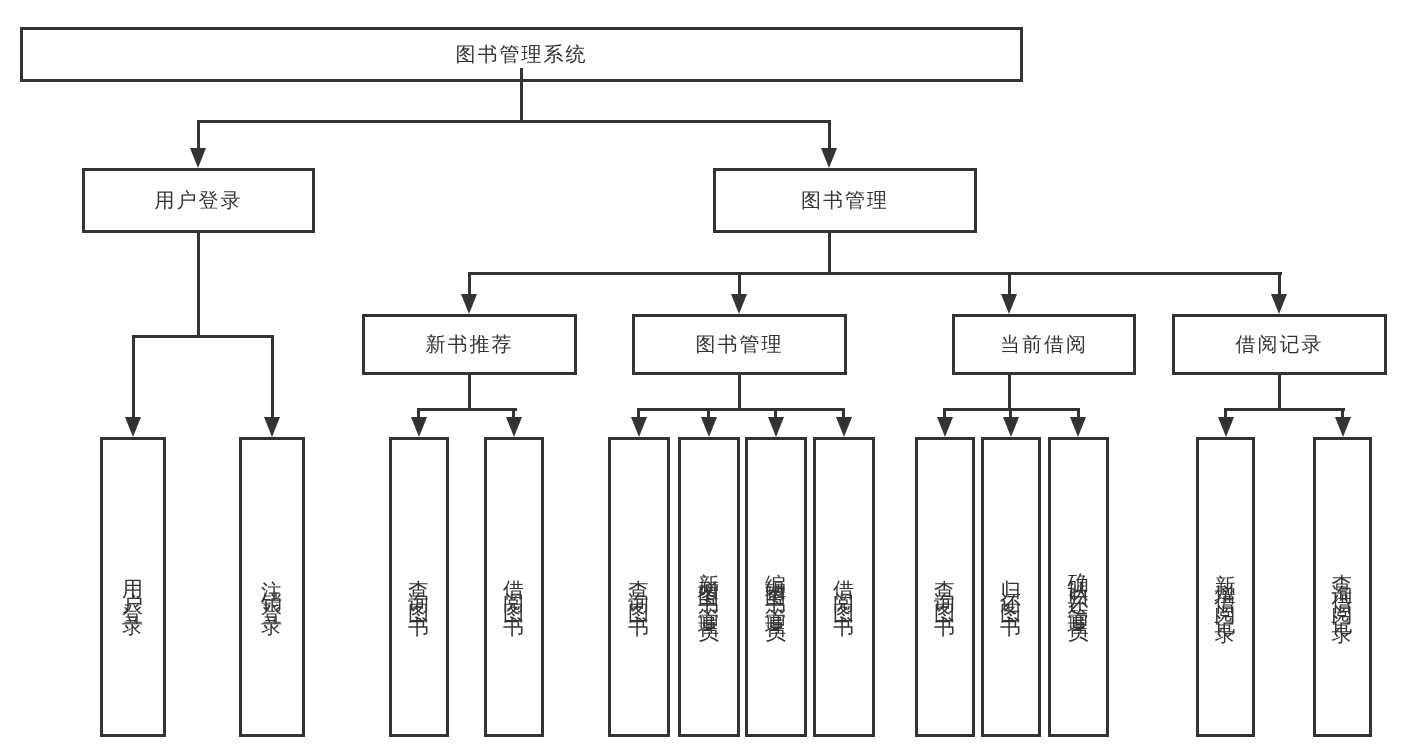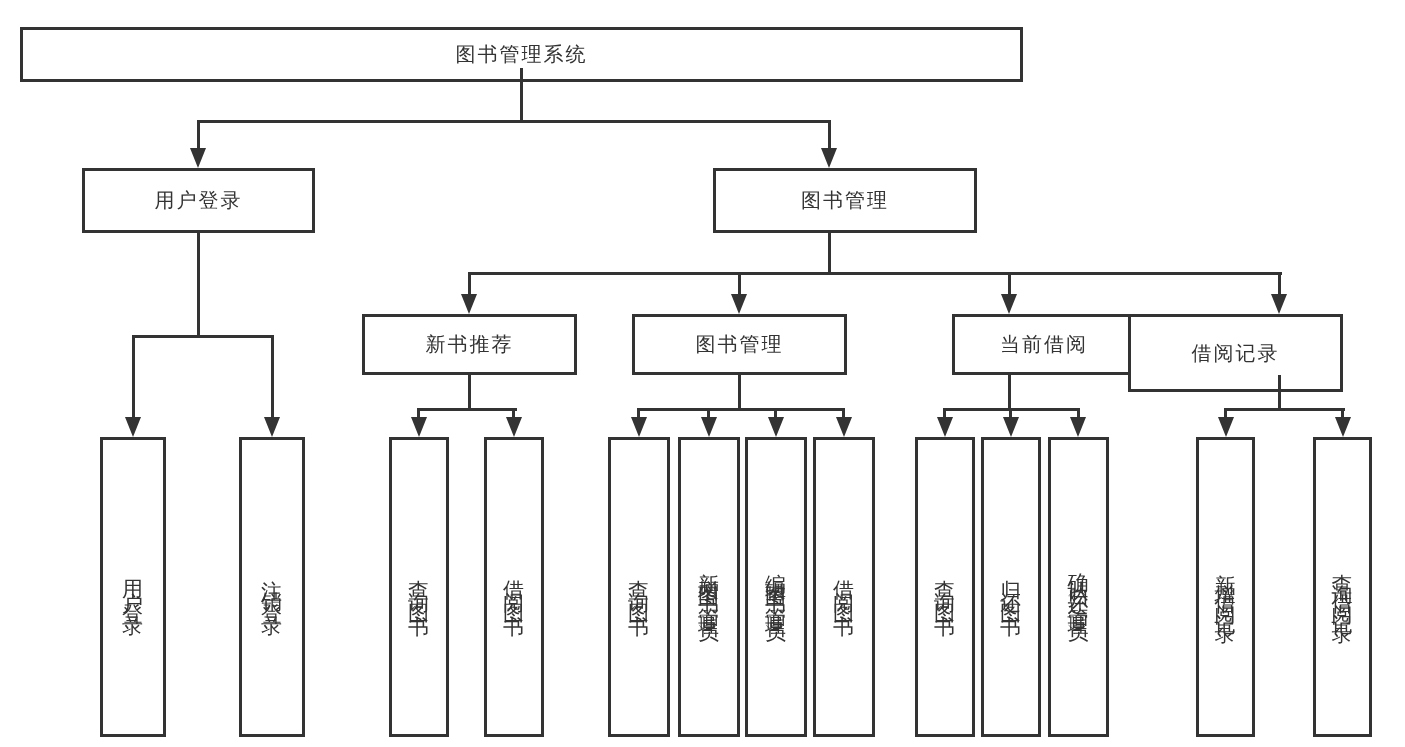--- a/index.html
+++ b/index.html
@@ -51,21 +51,21 @@
 
   <div class="box hbox" style="left:362px; top:314px; width:215px; height:61px;">
     <span>新书推荐</span>
   </div>
   <div class="box hbox" style="left:632px; top:314px; width:215px; height:61px;">
     <span>图书管理</span>
   </div>
   <div class="box hbox" style="left:952px; top:314px; width:184px; height:61px;">
     <span>当前借阅</span>
   </div>
-  <div class="box hbox" style="left:1128px; top:314px; width:215px; height:78px;">
+  <div class="box hbox" style="left:1172px; top:314px; width:215px; height:61px;">
     <span>借阅记录</span>
   </div>
 
   <div class="box vbox v4" style="left:100px; top:437px; width:66px; height:300px;">
     <span>用户登录</span>
   </div>
   <div class="box vbox v4" style="left:239px; top:437px; width:66px; height:300px;">
     <span>注销登录</span>
   </div>
 

